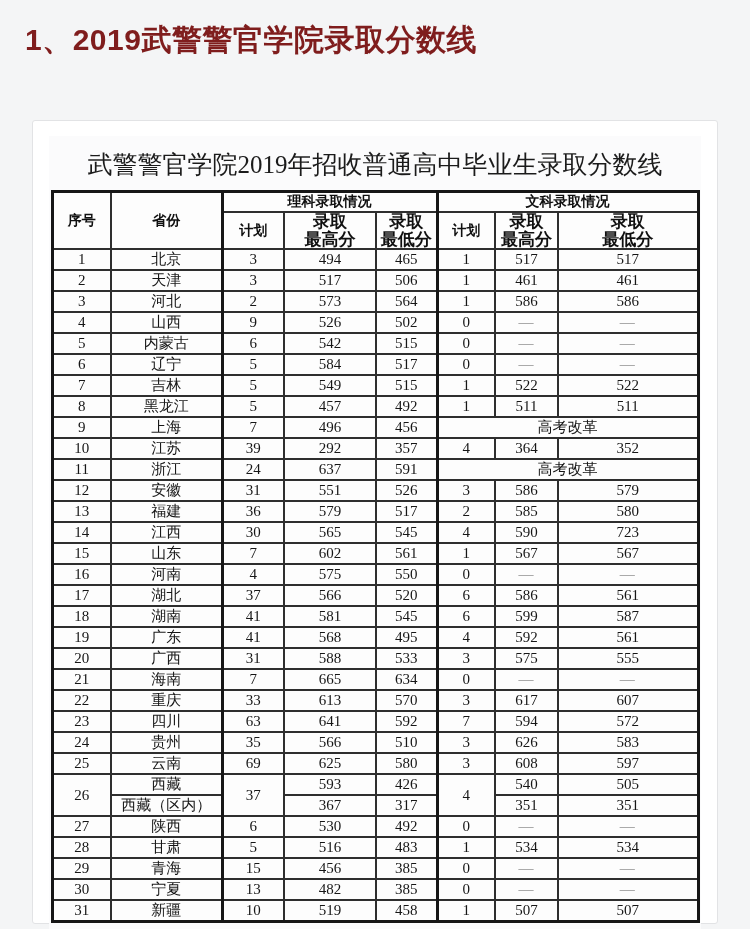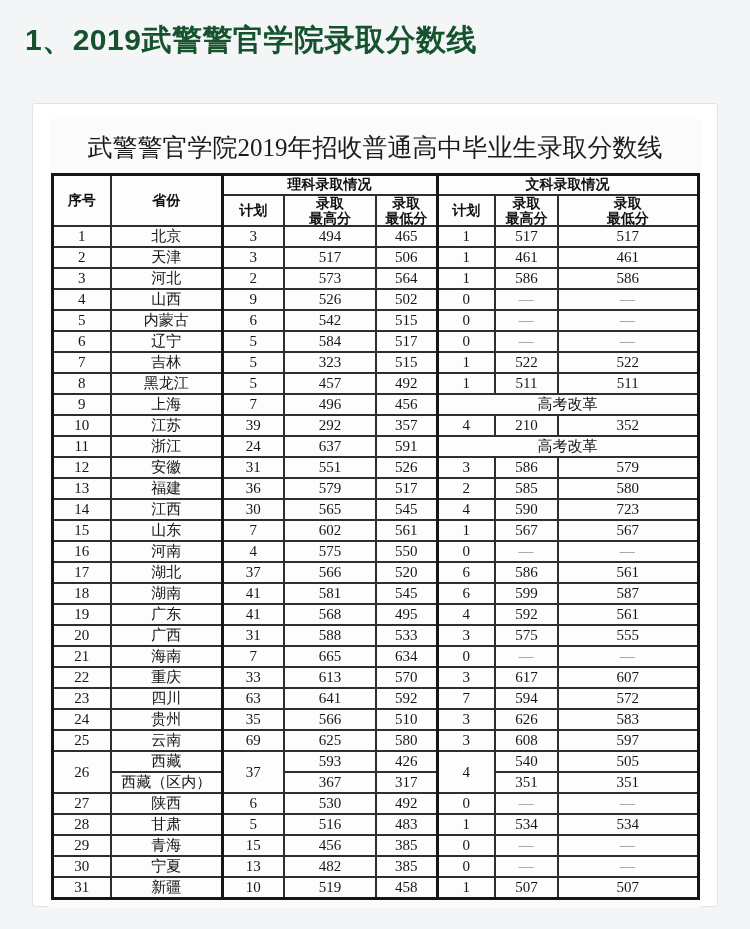--- a/index.html
+++ b/index.html
@@ -6,26 +6,26 @@
     margin: 0; padding: 0;
     width: 750px; height: 929px;
     background: #f4f5f6;
     font-family: "Liberation Sans", sans-serif;
     overflow: hidden;
   }
   .page { position: relative; width: 750px; height: 929px; }
 
   .heading {
     position: absolute; left: 25px; top: 20px; margin: 0;
-    font-size: 30px; font-weight: bold; color: #14532d;
+    font-size: 30px; font-weight: bold; color: #7f1d1d;
     letter-spacing: 0.5px; white-space: nowrap;
   }
 
   .card {
-    position: absolute; left: 32px; top: 103px;
+    position: absolute; left: 32px; top: 120px;
     width: 686px; height: 804px; box-sizing: border-box;
     background: #ffffff;
     border: 1px solid #e2e3e5; border-radius: 3px;
   }
 
   .scan {
     margin: 15px 16px 0 16px;
     background: #fbfbfc;
     padding: 12px 0 8px 0;
   }
@@ -50,21 +50,21 @@
     padding: 0; overflow: hidden; white-space: nowrap;
   }
   .score-table .sec { border-left: 3px solid #161616; }
 
   thead th {
     font-family: "Liberation Sans", sans-serif;
     font-weight: bold; color: #101010; font-size: 14px;
   }
   thead tr.group-row { height: 19px; }
   thead tr.sub-row  { height: 27px; }
-  thead th.two-line span { display: block; font-size: 14px; line-height: 1.04; }
+  thead th.two-line span { display: block; font-size: 17px; line-height: 1.04; }
 
   tbody tr { height: 21px; }
   tbody td {
     font-family: "Liberation Serif", "DejaVu Serif", serif;
     font-size: 15px; color: #161616; line-height: 1;
     height: 19px;
   }
   tbody td.dim { color: #8f8f8f; letter-spacing: 1px; }
 </style>
 </head>
@@ -174,21 +174,21 @@
               <td>584</td>
               <td>517</td>
               <td class="sec">0</td>
               <td class="dim">—</td>
               <td class="dim">—</td>
             </tr>
             <tr>
               <td>7</td>
               <td>吉林</td>
               <td class="sec">5</td>
-              <td>323</td>
+              <td>549</td>
               <td>515</td>
               <td class="sec">1</td>
               <td>522</td>
               <td>522</td>
             </tr>
             <tr>
               <td>8</td>
               <td>黑龙江</td>
               <td class="sec">5</td>
               <td>457</td>
@@ -205,21 +205,21 @@
               <td>456</td>
               <td colspan="3" class="sec">高考改革</td>
             </tr>
             <tr>
               <td>10</td>
               <td>江苏</td>
               <td class="sec">39</td>
               <td>292</td>
               <td>357</td>
               <td class="sec">4</td>
-              <td>210</td>
+              <td>364</td>
               <td>352</td>
             </tr>
             <tr>
               <td>11</td>
               <td>浙江</td>
               <td class="sec">24</td>
               <td>637</td>
               <td>591</td>
               <td colspan="3" class="sec">高考改革</td>
             </tr>

